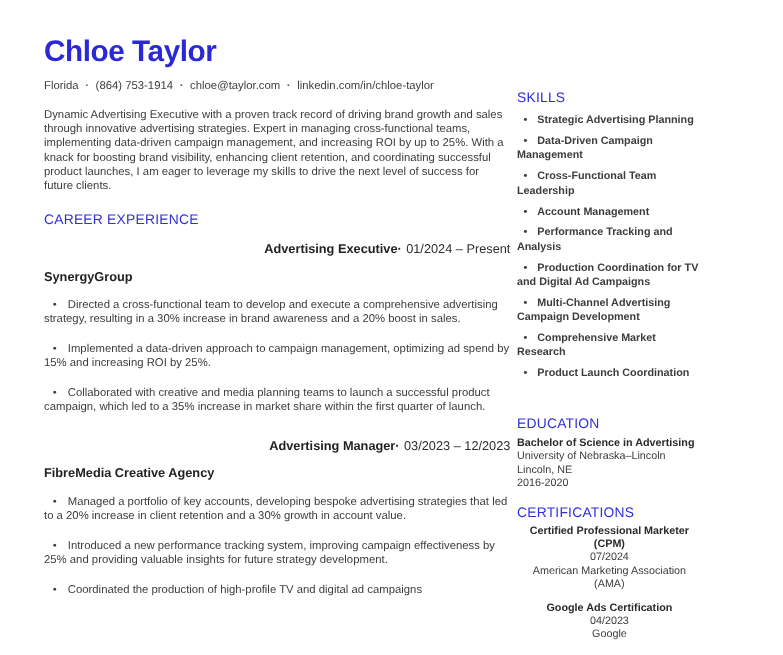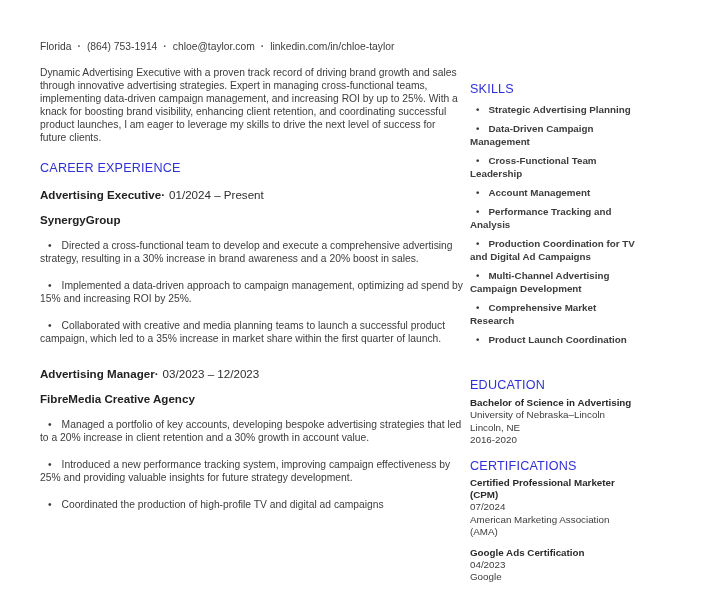--- a/index.html
+++ b/index.html
@@ -53,20 +53,21 @@
     font-weight: 400;
     letter-spacing: 0.2px;
     color: #2f30d8;
     line-height: 15px;
   }
   .job-title-line {
     margin-top: 12px;
     font-size: 11.6px;
     line-height: 14px;
     color: #222222;
+    text-align: right;
   }
   .job-title-line .job-title { font-weight: 700; }
   .job-title-line .title-sep { font-weight: 700; }
   .job-title-line .job-dates { font-weight: 400; margin-left: 4px; color: #2e2e2e; }
   .company-name {
     margin-top: 11px;
     font-size: 11.6px;
     font-weight: 700;
     line-height: 14px;
     color: #222222;
@@ -116,28 +117,29 @@
   }
   .edu-heading { margin-top: 32px; }
   .edu-block { margin-top: 4px; }
   .side-line {
     font-size: 9.8px;
     line-height: 12.4px;
     color: #3c3c3c;
   }
   .side-line.bold { font-weight: 700; color: #2a2a2a; }
   .cert-heading { margin-top: 12px; }
-  .cert-block { margin-top: 3px; }
+  .cert-block { margin-top: 3px; text-align: center; }
   .cert-item + .cert-item { margin-top: 8px; }
 </style>
 </head>
 <body>
 
 <div class="main-col">
 
+  <h1 class="person-name">Chloe Taylor</h1>
 
   <div class="contact-line">
     <span>Florida</span><span class="contact-sep">·</span><span>(864) 753-1914</span><span class="contact-sep">·</span><span>chloe@taylor.com</span><span class="contact-sep">·</span><span>linkedin.com/in/chloe-taylor</span>
   </div>
 
   <p class="summary">Dynamic Advertising Executive with a proven track record of driving brand growth and sales through innovative advertising strategies. Expert in managing cross-functional teams, implementing data-driven campaign management, and increasing ROI by up to 25%. With a knack for boosting brand visibility, enhancing client retention, and coordinating successful product launches, I am eager to leverage my skills to drive the next level of success for future clients.</p>
 
   <h2 class="section-heading">CAREER EXPERIENCE</h2>
 
   <div class="job-block">

